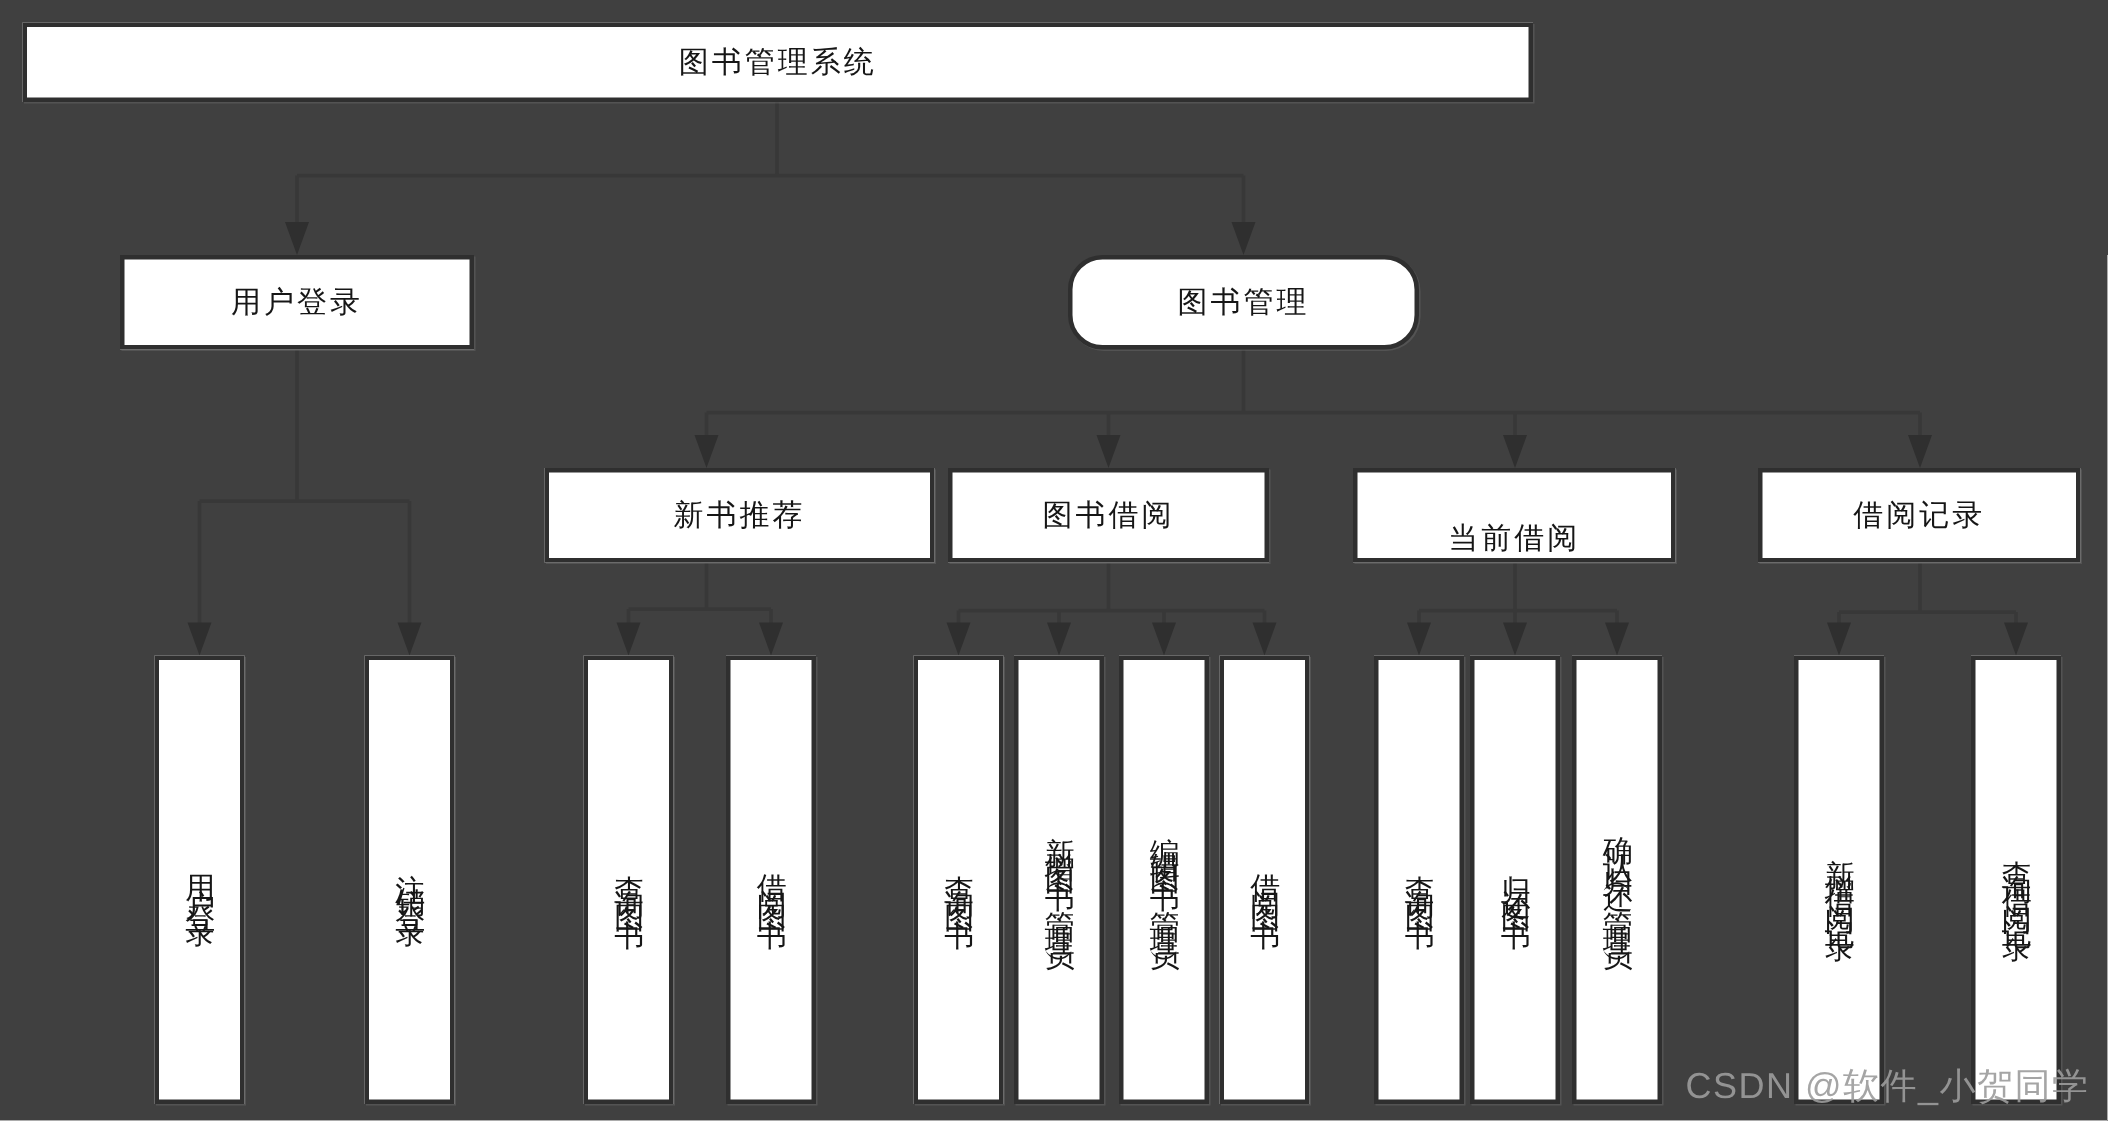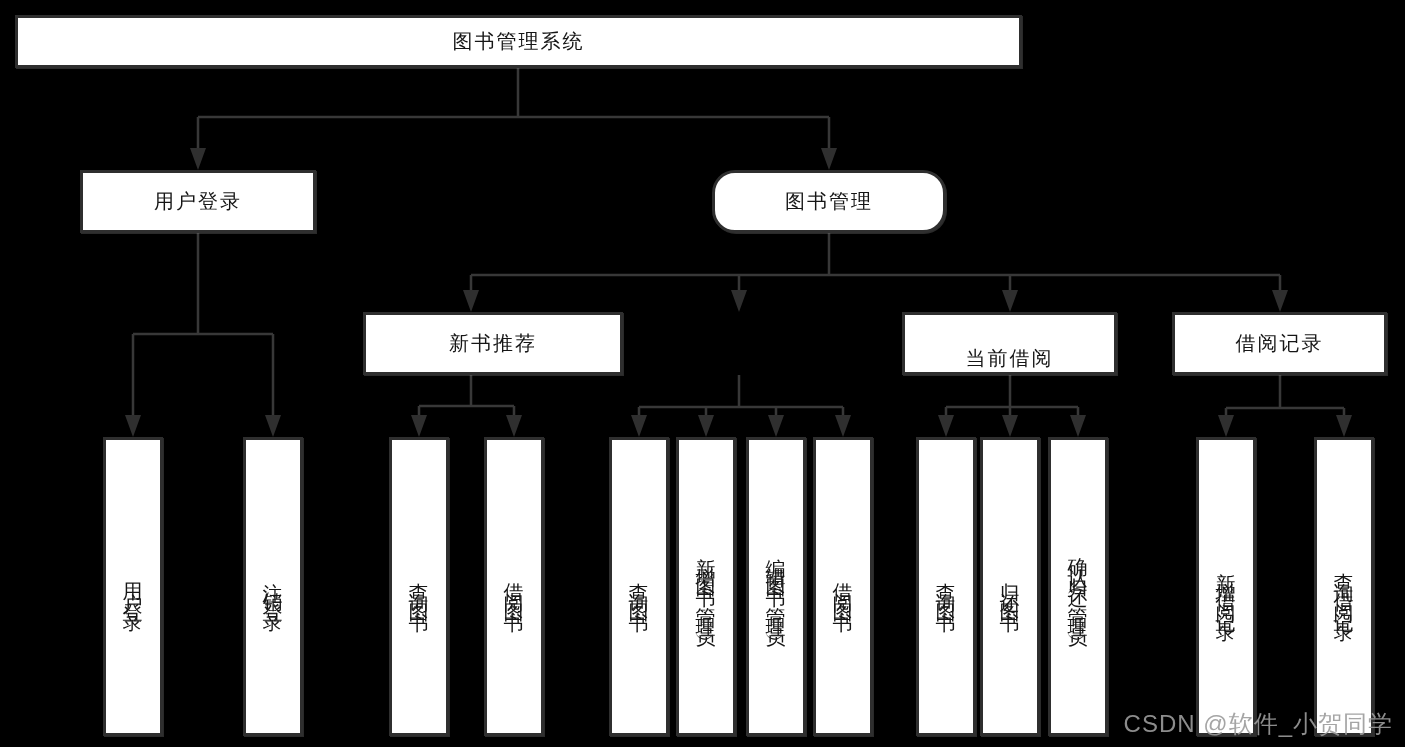--- a/index.html
+++ b/index.html
@@ -1,20 +1,20 @@
 <!DOCTYPE html>
 <html><head>
 <meta charset="utf-8">
 <style>
   html, body { margin: 0; padding: 0; background: #ffffff; }
   .canvas {
     position: relative;
     width: 1405px;
     height: 747px;
-    background: #000000;
+    background: #404040;
     font-family: "Liberation Sans", sans-serif;
     overflow: hidden;
   }
   .wires {
     position: absolute;
     left: 0; top: 0;
     width: 1405px; height: 747px;
   }
   .node {
     position: absolute;
@@ -79,20 +79,23 @@
   <div class="node" style="left:80px; top:170px; width:236px; height:63px;">
     <span>用户登录</span>
   </div>
   <div class="node" style="left:712px; top:170px; width:234px; height:63px;border-radius:23px;">
     <span>图书管理</span>
   </div>
 
   <div class="node" style="left:363px; top:312px; width:260px; height:63px;">
     <span>新书推荐</span>
   </div>
+  <div class="node" style="left:632px; top:312px; width:214px; height:63px;">
+    <span>图书借阅</span>
+  </div>
   <div class="node" style="left:902px; top:312px; width:215px; height:63px;align-items:flex-end;">
     <span>当前借阅</span>
   </div>
   <div class="node" style="left:1172px; top:312px; width:215px; height:63px;">
     <span>借阅记录</span>
   </div>
 
   <div class="node leaf" style="left:103px; top:437px; width:60px; height:299px;">
     <span>用户登录</span>
   </div>

